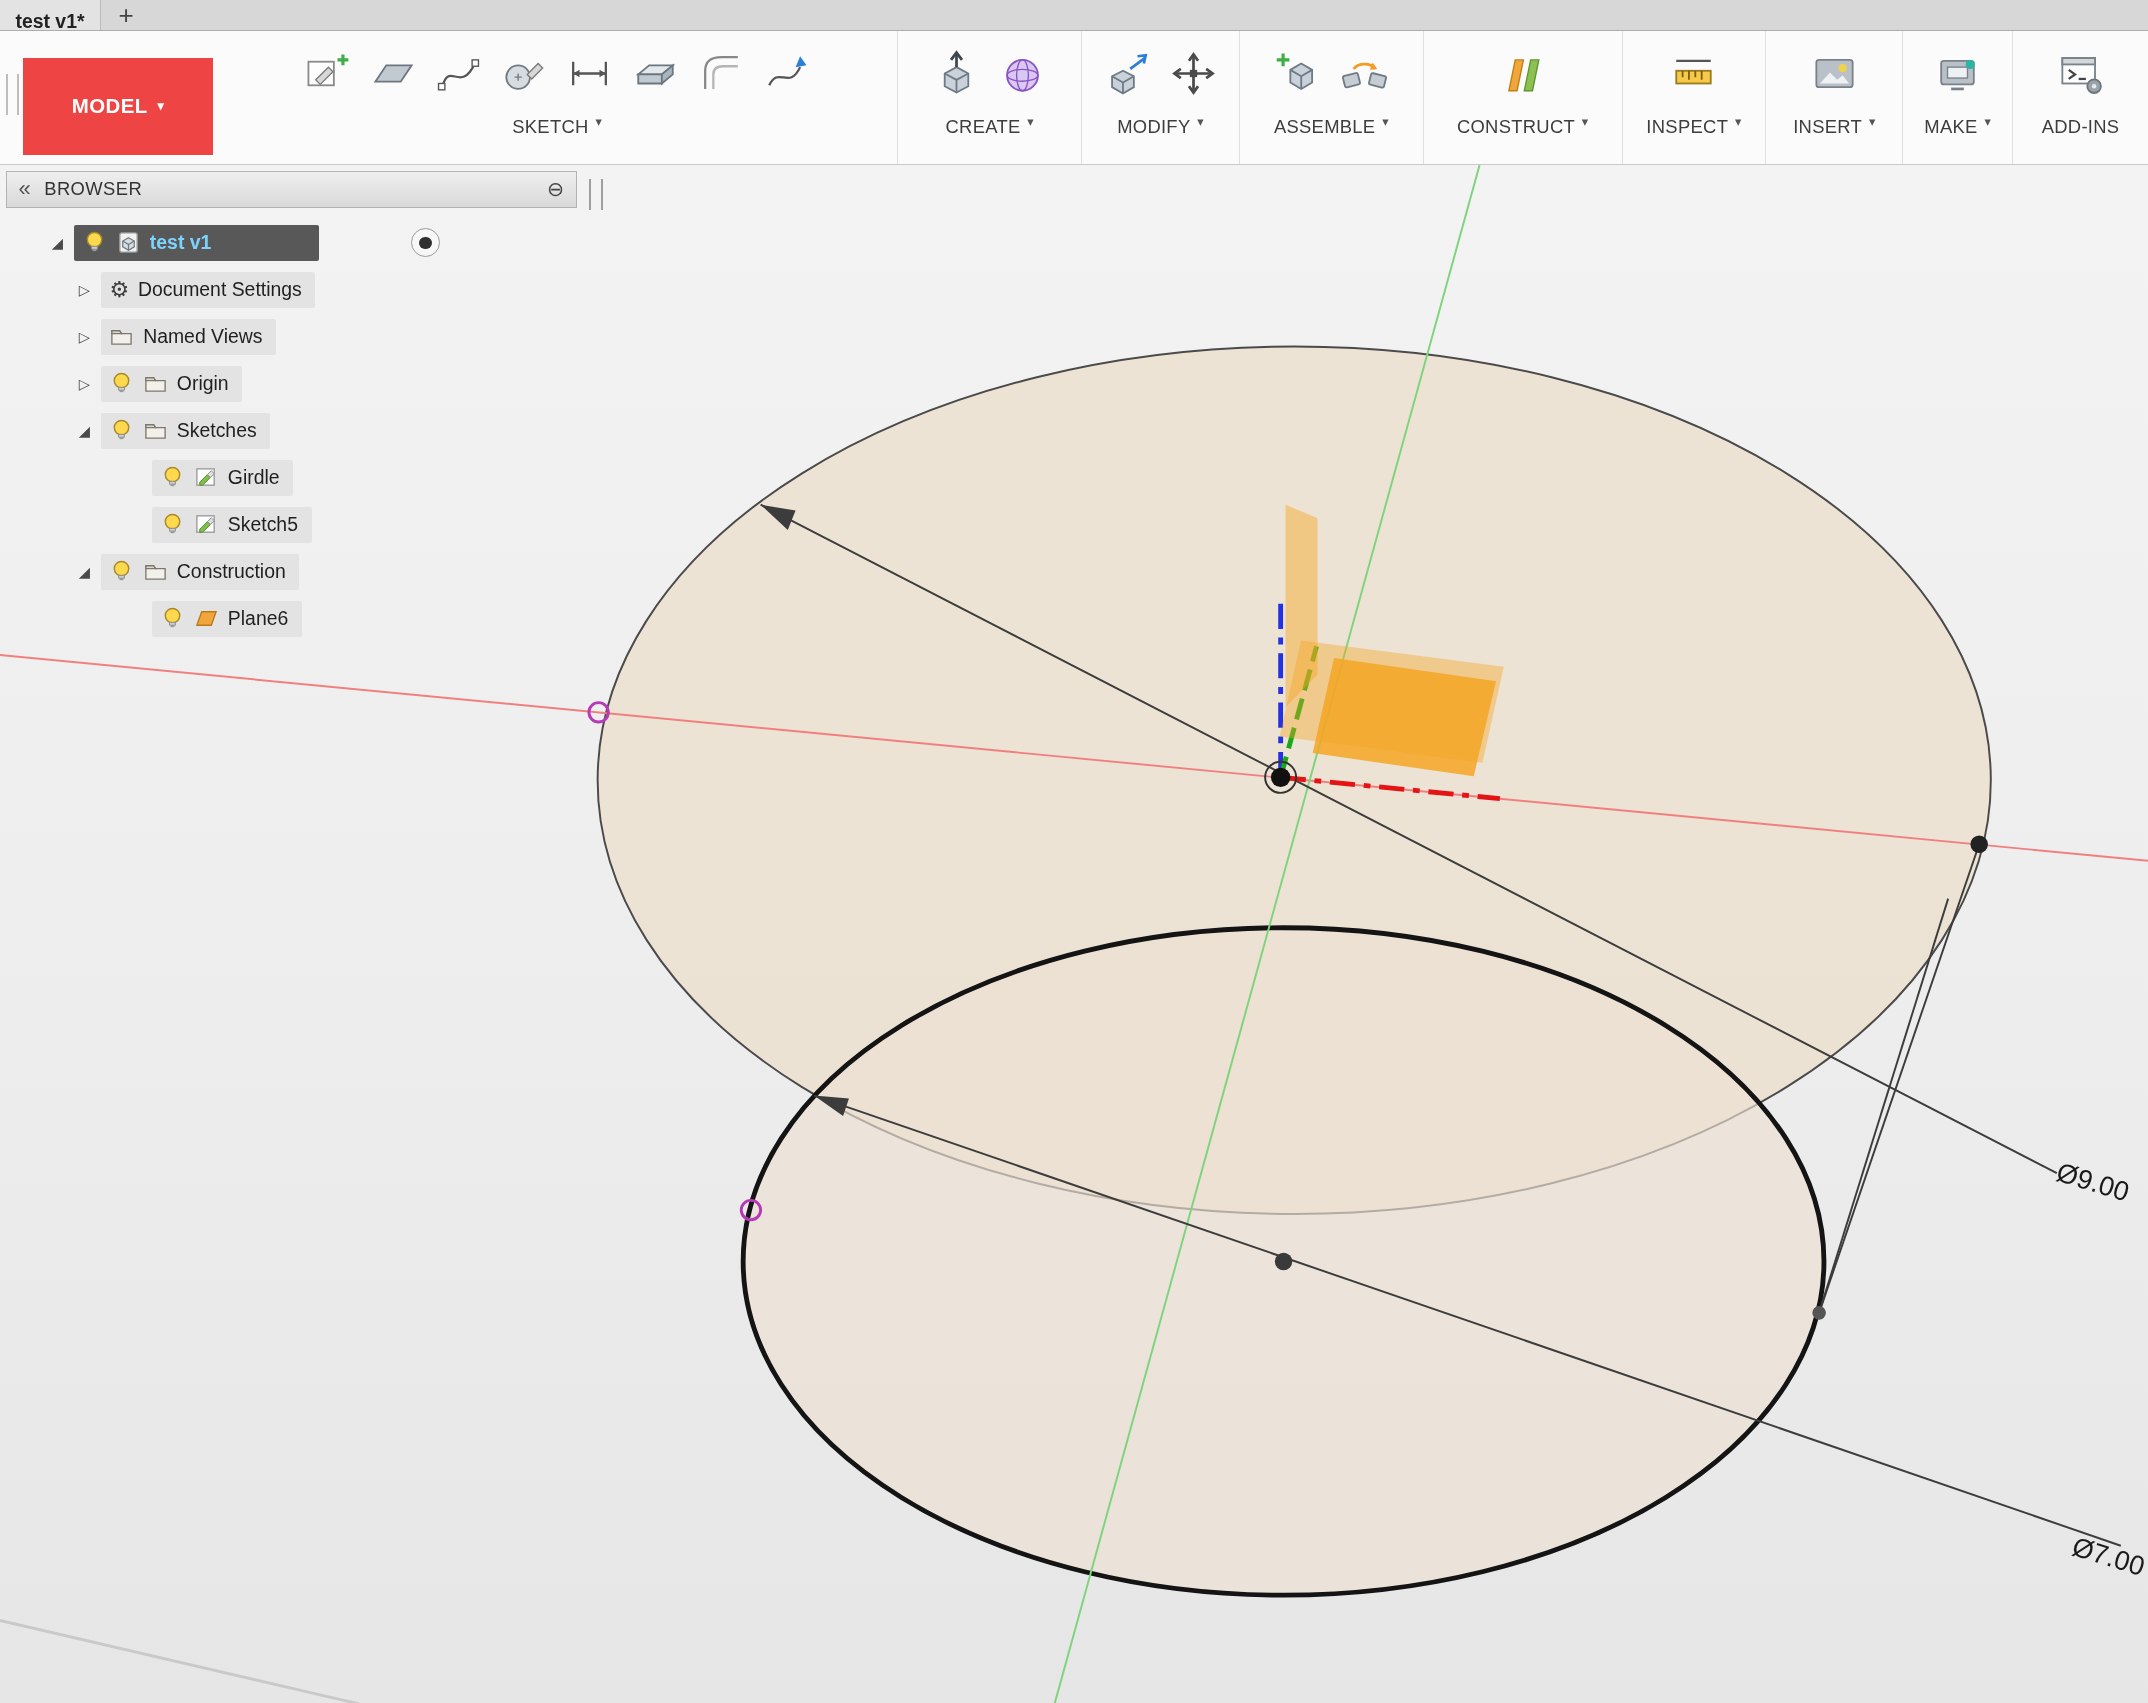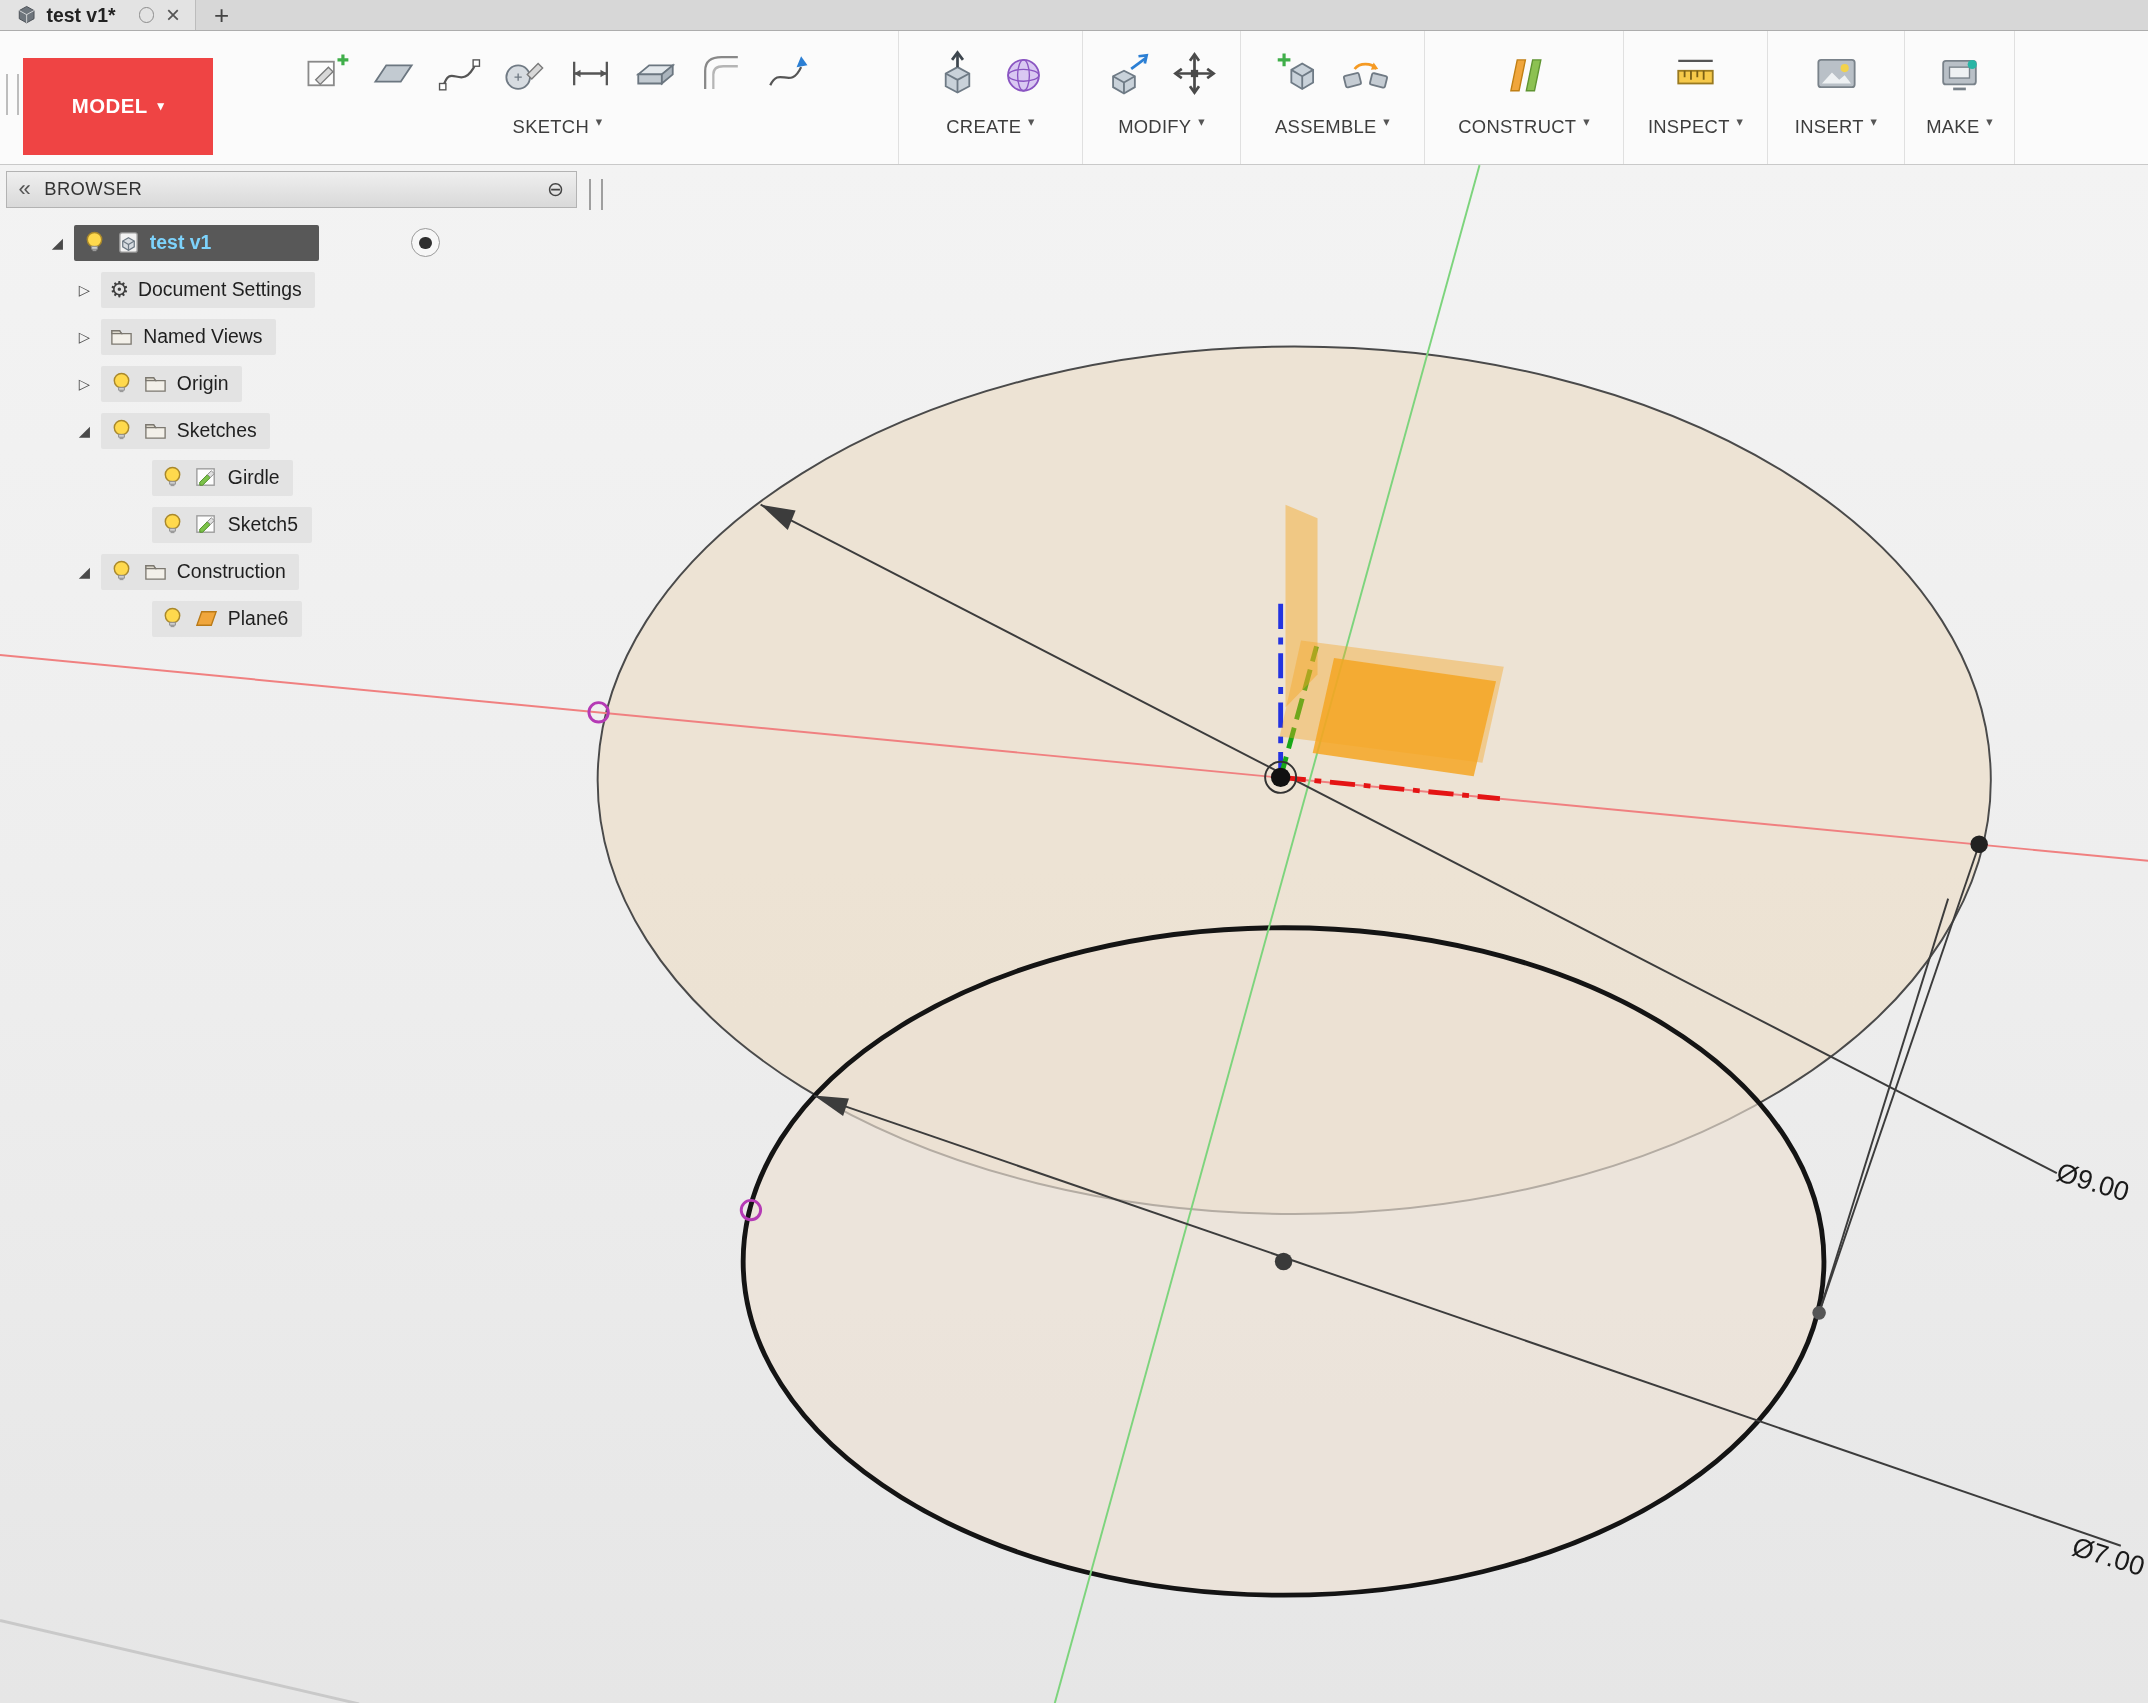--- a/index.html
+++ b/index.html
@@ -5,21 +5,21 @@
   html,body{margin:0;padding:0;}
   body{
     width:2148px;height:1704px;overflow:hidden;position:relative;
     font-family:"Liberation Sans",sans-serif;background:#e9e9e9;
     -webkit-user-select:none;user-select:none;
   }
   
   .tabbar{position:absolute;top:0;left:0;right:0;height:30px;background:#d7d7d7;
     border-bottom:1px solid #adadad;display:flex;align-items:stretch;}
   .tab{display:flex;align-items:center;gap:9.7px;padding:0 15.5px;background:#e3e3e3;
-    border-right:1px solid #bcbcbc;}
+    border-right:1px solid #bcbcbc;flex-direction:column;}
   .tab svg{width:21.3px;height:21.3px;}
   .tab-title{font-size:19.4px;font-weight:bold;color:#222;}
   .tab-status{width:13.6px;height:13.6px;border:1.9px solid #8c8c8c;border-radius:50%;margin-left:13.6px;}
   .tab-close{font-size:24px;color:#555;line-height:1;margin-left:1.9px;}
   .newtab{font-size:26px;color:#444;display:flex;align-items:center;padding:0 17.5px;}
   
   .toolbar{position:absolute;top:31px;left:0;right:0;height:133px;background:#fbfbfb;
     border-bottom:1px solid #c9c9c9;}
   .grip{position:absolute;left:5.8px;top:43px;width:9.7px;height:41px;
     border-left:2.9px solid #bdbdbd;border-right:2.9px solid #bdbdbd;}
@@ -365,20 +365,32 @@
             <svg viewBox="0 0 50 50" width="49" height="49">
               <use href="#i-t-make"></use>
             </svg>
           </div>
       </div>
       <div class="tlabel">
         <span>MAKE</span>
         <span class="caret">▾</span>
       </div>
     </div>
+    <div class="tgroup g-addins">
+      <div class="ticons">
+        <div class="tbtn">
+            <svg viewBox="0 0 50 50" width="49" height="49">
+              <use href="#i-t-addins"></use>
+            </svg>
+          </div>
+      </div>
+      <div class="tlabel">
+        <span>ADD-INS</span>
+      </div>
+    </div>
   </div>
 </div>
 
 <div class="viewport">
   <svg class="scene" viewBox="0 0 2214 1586">
 
     <line x1="0" y1="1500" x2="370" y2="1586" stroke="#c9c9c9" stroke-width="3"></line>
 
     <ellipse cx="1334" cy="634" rx="718" ry="447" fill="#ece1d2" fill-opacity="0.95" stroke="#4a4a4a" stroke-width="2"></ellipse>
 

